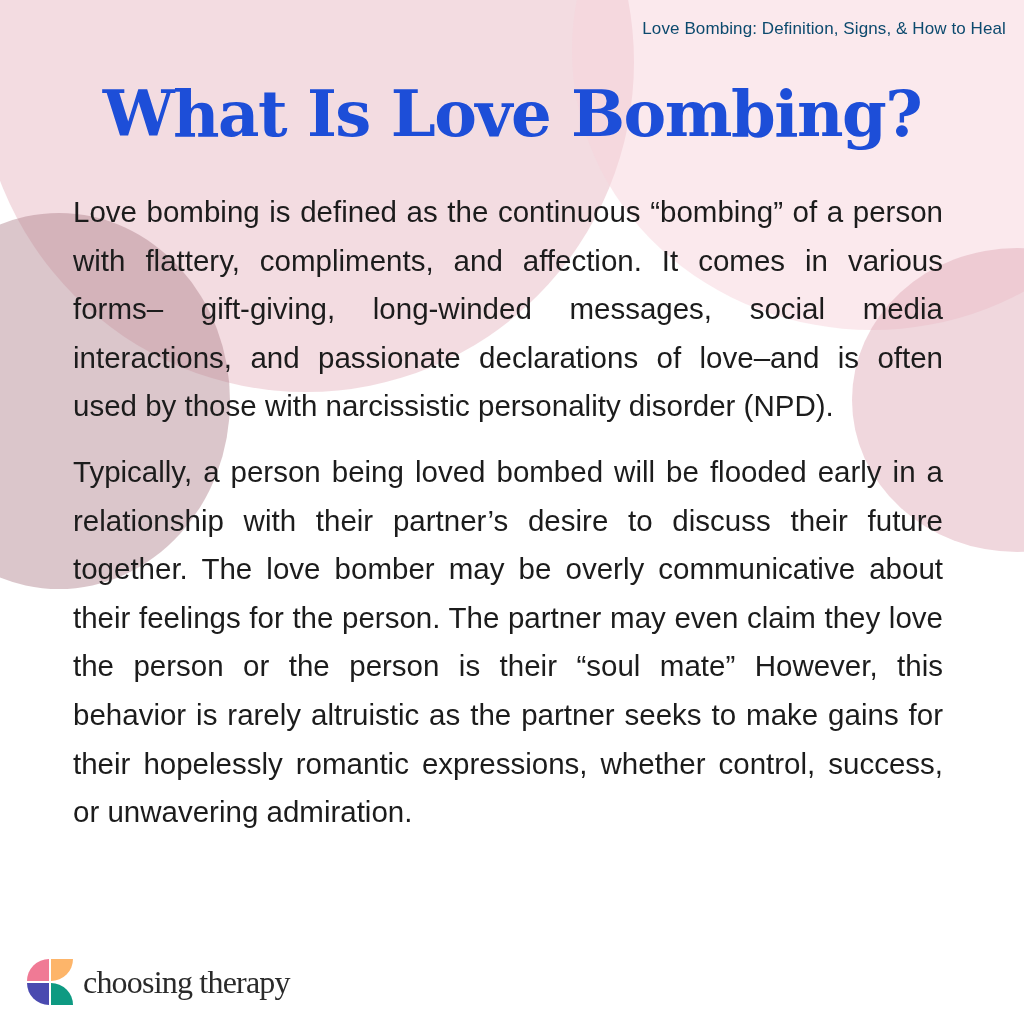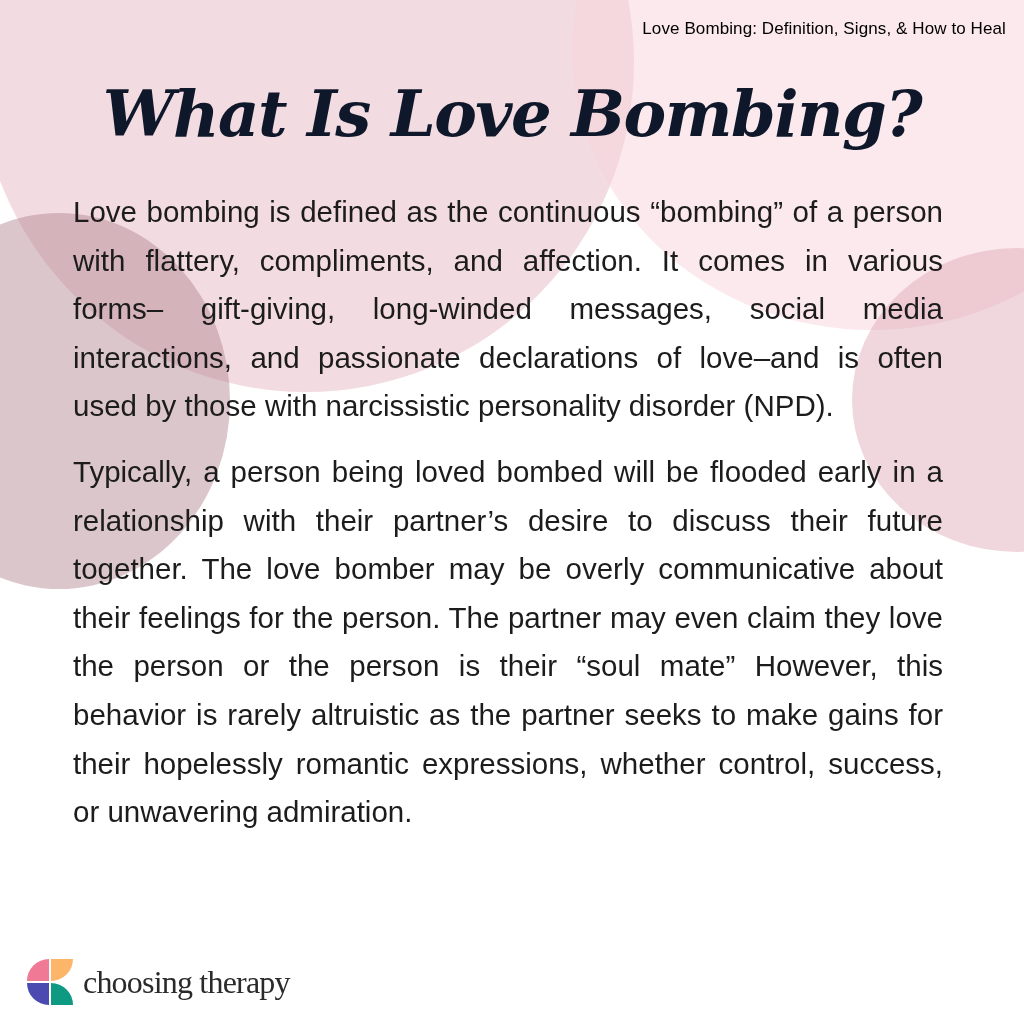--- a/index.html
+++ b/index.html
@@ -10,28 +10,27 @@
       color: #1a1a1a;
     }
     .circle { position: absolute; border-radius: 50%; }
     .c-topleft { left: -22px; top: -268px; width: 656px; height: 660px; background: rgba(232, 186, 196, 0.5); }
     .c-topright { left: 572px; top: -230px; width: 600px; height: 560px; background: rgba(248, 212, 220, 0.5); }
     .c-left { left: -112px; top: 213px; width: 342px; height: 376px; background: rgba(176, 128, 140, 0.45); }
     .c-right { left: 852px; top: 248px; width: 330px; height: 304px; background: rgba(222, 166, 180, 0.45); }
 
     .breadcrumb {
       position: absolute; right: 18px; top: 19px;
-      font-size: 17px; color: #000000; letter-spacing: 0.1px;
+      font-size: 17px; color: #0c4a6e; letter-spacing: 0.1px;
     }
     .title {
       position: absolute; left: 0; right: 0; top: 76px; text-align: center;
       font-family: "DejaVu Serif", "Liberation Serif", serif;
-      font-weight: bold; font-size: 64px; letter-spacing: -1.5px; color: #0f172a;
+      font-weight: bold; font-size: 64px; letter-spacing: -1.5px; color: #1d4ed8;
       margin: 0;
-      font-style: italic;
     }
     .content { position: absolute; left: 73px; width: 878px; top: 188px; }
     .para {
       margin: 0 8px 17px 0; font-size: 29.5px; line-height: 48.6px;
       text-align: justify; color: #1c1c1c;
     }
     .footer-logo { position: absolute; left: 27px; top: 959px; display: flex; align-items: center; }
     .logo-mark { width: 46px; height: 46px; position: relative; }
     .logo-mark span { position: absolute; width: 22px; height: 22px; }
     .q1 { left: 0; top: 0; background: #f07a95; border-top-left-radius: 22px; }

